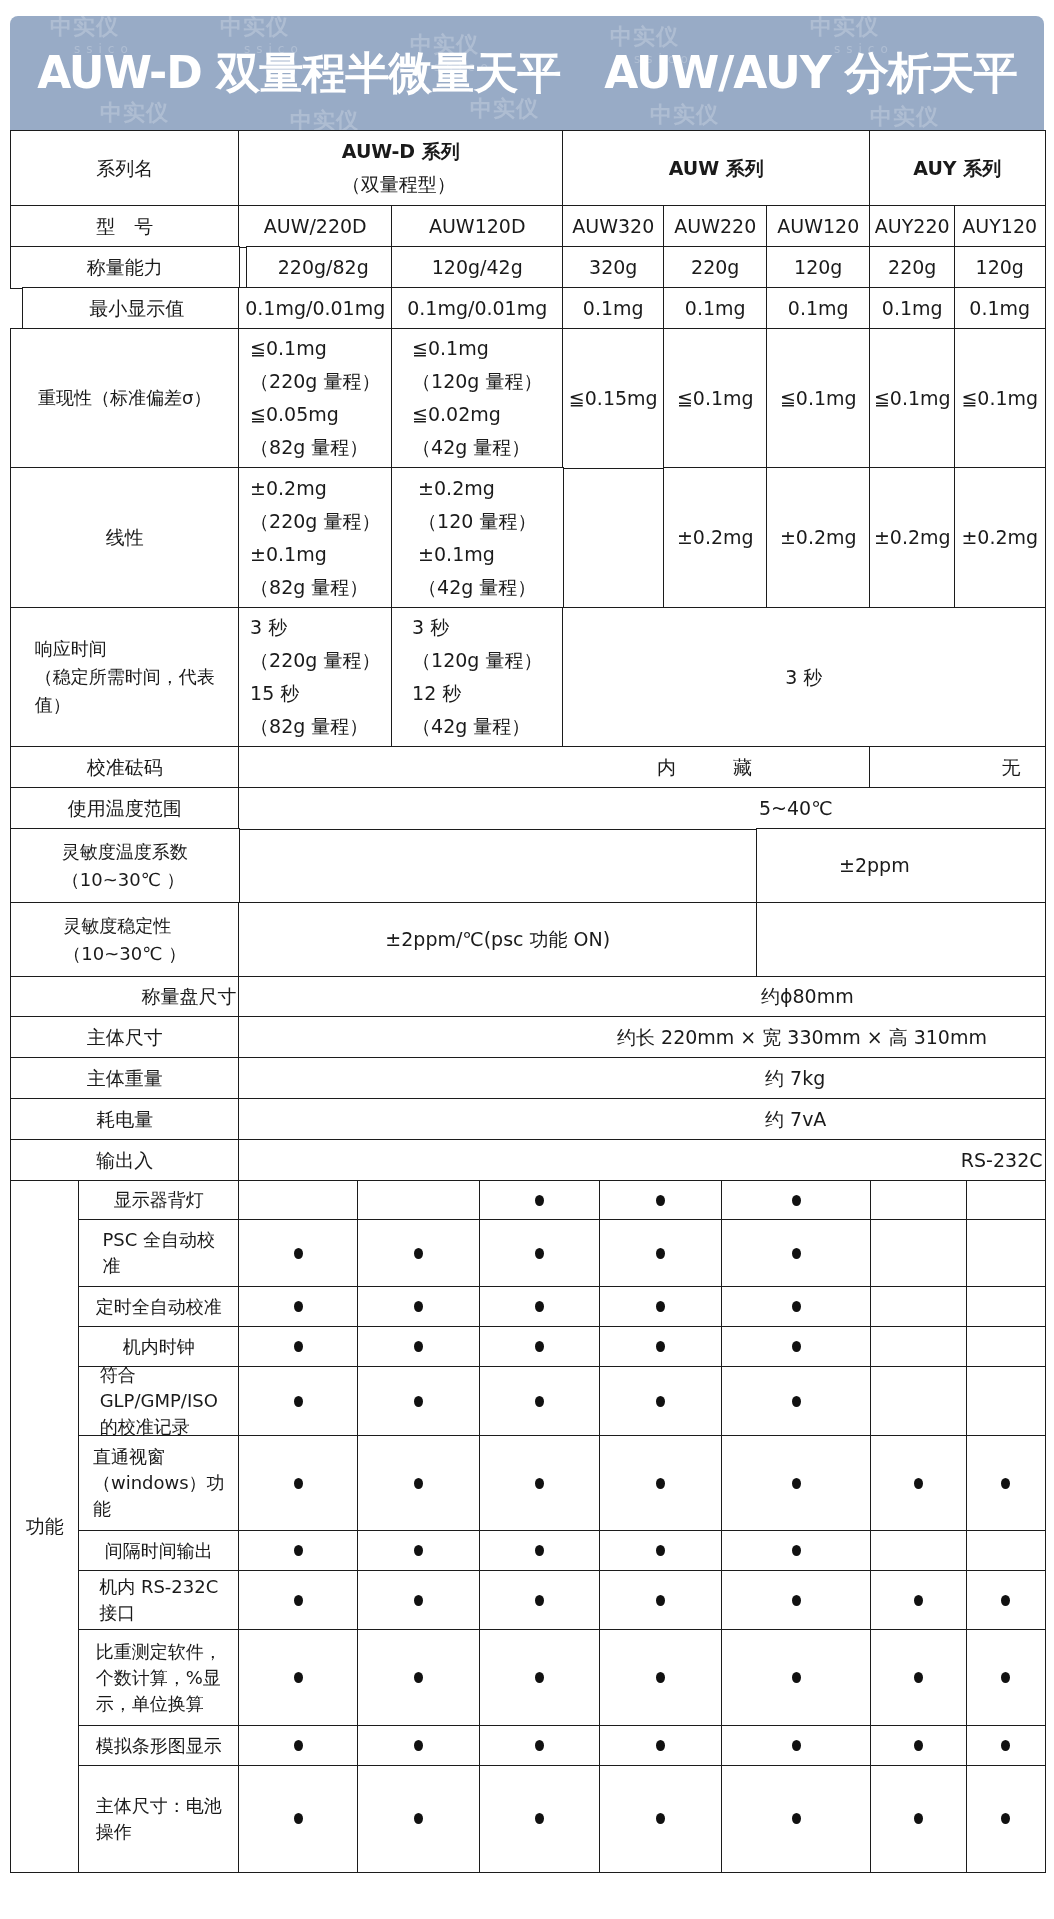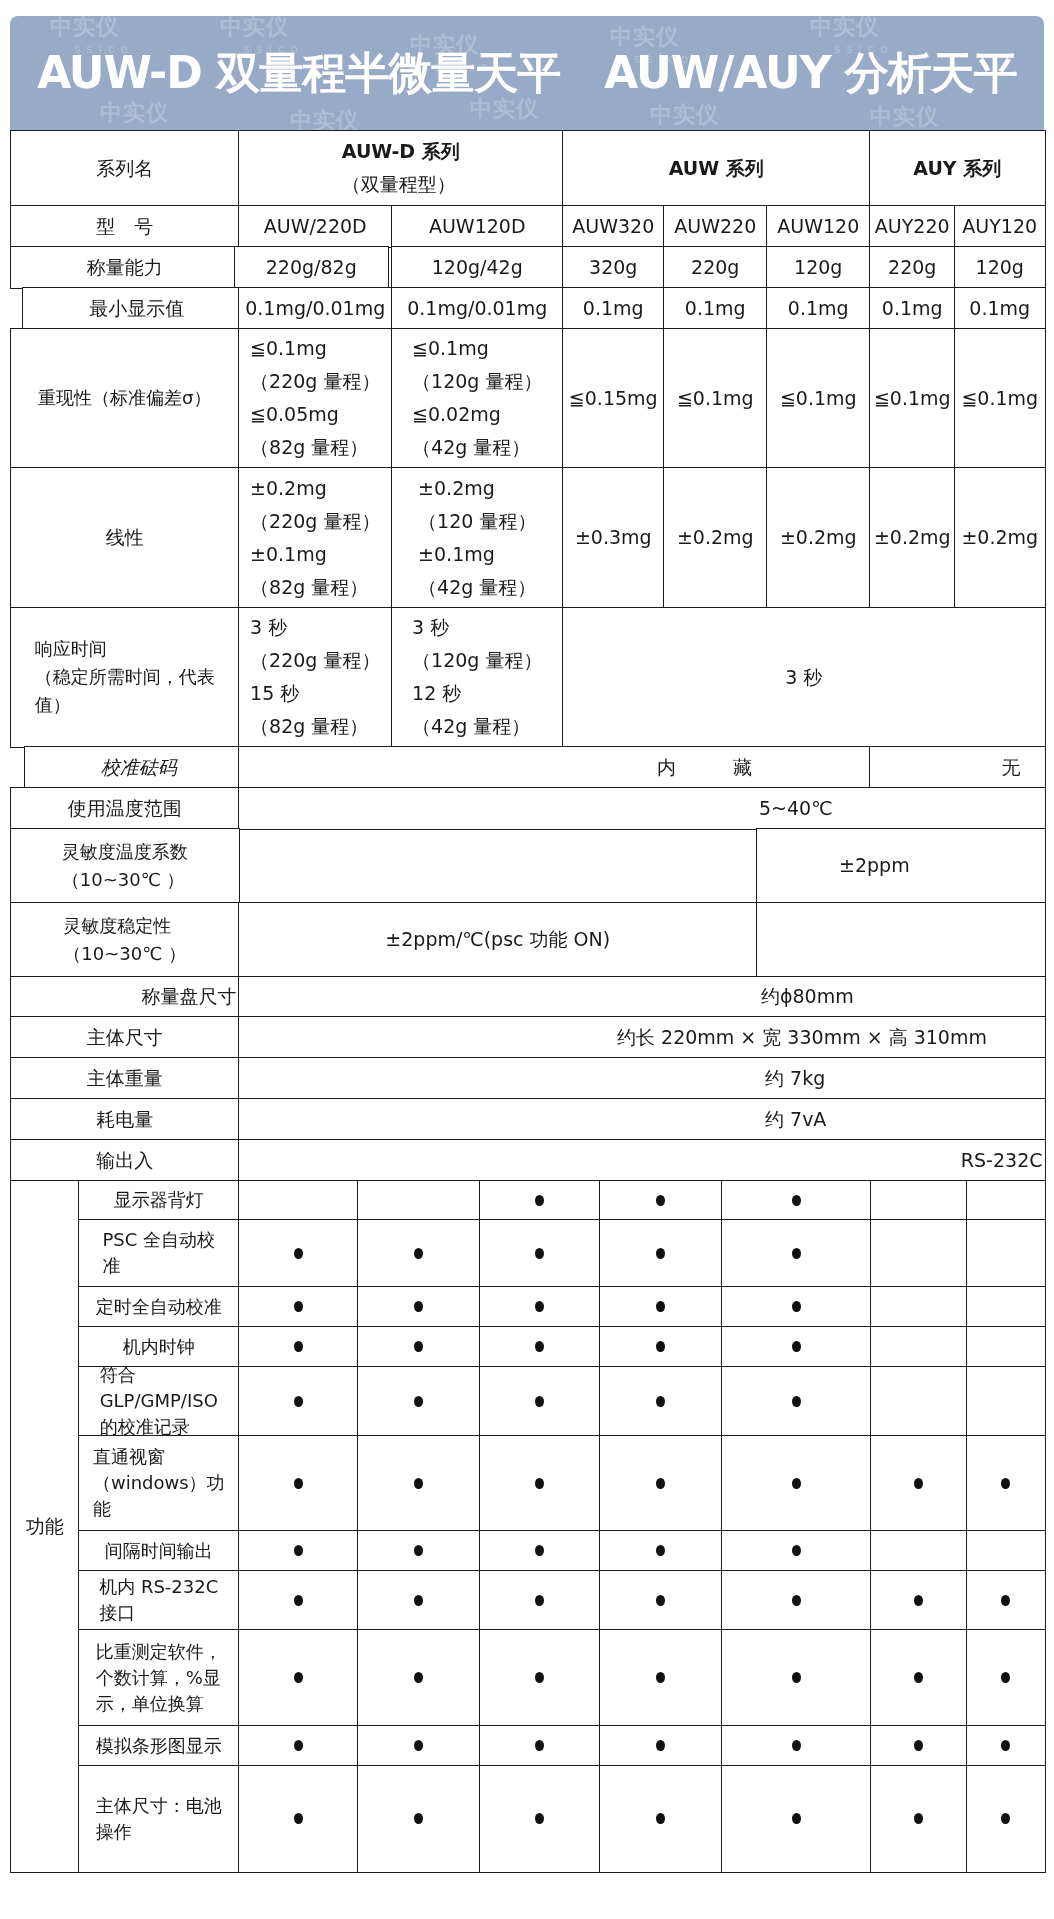--- a/index.html
+++ b/index.html
@@ -79,21 +79,21 @@
     </div>
     <div class="cell" style="left: 869px; top: 205px; width: 86.5px; height: 42.5px;">
       <span>AUY220</span>
     </div>
     <div class="cell" style="left: 954px; top: 205px; width: 91.5px; height: 42.5px;">
       <span>AUY120</span>
     </div>
     <div class="cell" style="left: 10px; top: 246px; width: 229.5px; height: 42.5px;">
       <span>称量能力</span>
     </div>
-    <div class="cell" style="left: 234px; top: 246px; width: 154.5px; height: 42.5px;">
+    <div class="cell" style="left: 246px; top: 246px; width: 154.5px; height: 42.5px;">
       <span>220g/82g</span>
     </div>
     <div class="cell" style="left: 391px; top: 246px; width: 172.5px; height: 42.5px; justify-content: center;">
       <span>120g/42g</span>
     </div>
     <div class="cell" style="left: 562px; top: 246px; width: 102.5px; height: 42.5px;">
       <span>320g</span>
     </div>
     <div class="cell" style="left: 663px; top: 246px; width: 104.5px; height: 42.5px;">
       <span>220g</span>
@@ -177,23 +177,20 @@
       </div>
     </div>
     <div class="cell" style="left: 391px; top: 467px; width: 172.5px; height: 141.5px;">
       <div class="lines">
         <span>±0.2mg</span>
         <span>（120 量程）</span>
         <span>±0.1mg</span>
         <span>（42g 量程）</span>
       </div>
     </div>
-    <div class="cell" style="left: 562px; top: 467px; width: 102.5px; height: 141.5px;">
-      <span>±0.3mg</span>
-    </div>
     <div class="cell" style="left: 663px; top: 467px; width: 104.5px; height: 141.5px;">
       <span>±0.2mg</span>
     </div>
     <div class="cell" style="left: 766px; top: 467px; width: 104.5px; height: 141.5px;">
       <span>±0.2mg</span>
     </div>
     <div class="cell" style="left: 869px; top: 467px; width: 86.5px; height: 141.5px;">
       <span>±0.2mg</span>
     </div>
     <div class="cell" style="left: 954px; top: 467px; width: 91.5px; height: 141.5px;">
@@ -218,21 +215,21 @@
       <div class="lines">
         <span>3 秒</span>
         <span>（120g  量程）</span>
         <span>12 秒</span>
         <span>（42g  量程）</span>
       </div>
     </div>
     <div class="cell" style="left: 562px; top: 607px; width: 483.5px; height: 140.5px;">
       <span>3 秒</span>
     </div>
-    <div class="cell" style="left: 24px; top: 746px; width: 229.5px; height: 42.5px; font-style: italic;">
+    <div class="cell" style="left: 10px; top: 746px; width: 229.5px; height: 42.5px;">
       <span>校准砝码</span>
     </div>
     <div class="cell" style="left: 238px; top: 746px; width: 632.5px; height: 42.5px; justify-content: flex-start; padding-left: 418px;">
       <span>内　　　藏</span>
     </div>
     <div class="cell" style="left: 869px; top: 746px; width: 176.5px; height: 42.5px; justify-content: flex-end; padding-right: 24px;">
       <span>无</span>
     </div>
     <div class="cell" style="left: 10px; top: 787px; width: 229.5px; height: 42.5px;">
       <span>使用温度范围</span>

